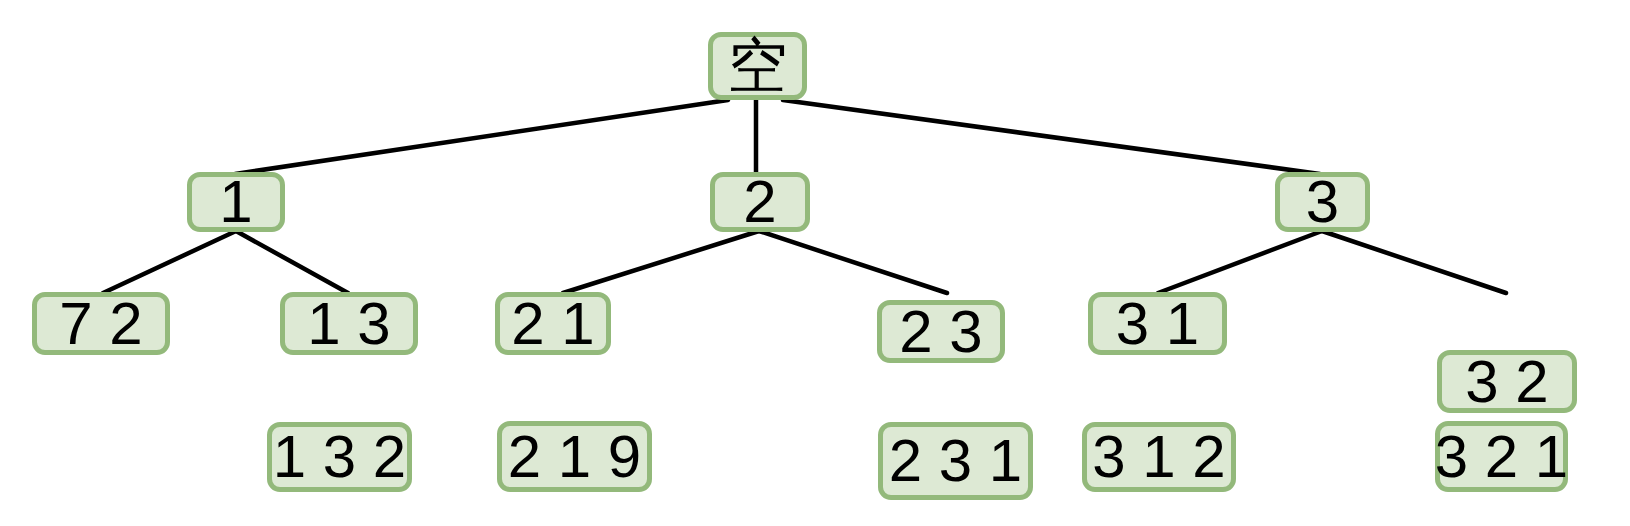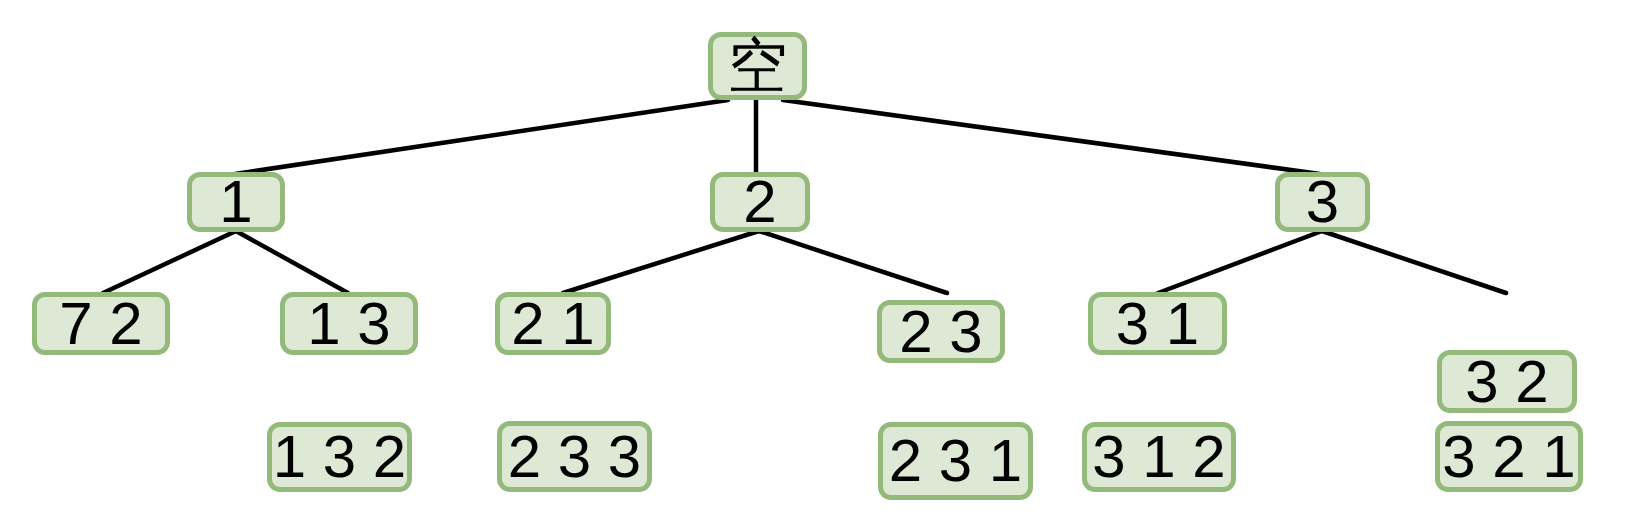--- a/index.html
+++ b/index.html
@@ -56,21 +56,21 @@
   .n-21   { left: 495px; top: 292px; width: 116px; height: 63px; }
   .n-23   { left: 877px; top: 300px; width: 128px; height: 63px; }
   .n-31   { left: 1088px;top: 292px; width: 139px; height: 63px; }
   .n-32   { left: 1437px;top: 308px; width: 140px; height: 63px; margin-top: 42px; }
   
   .n-123  { left: 15px;  top: 422px; width: 148px; height: 70px; }
   .n-132  { left: 267px; top: 422px; width: 145px; height: 70px; text-align: center; }
   .n-213  { left: 497px; top: 421px; width: 155px; height: 71px; }
   .n-231  { left: 878px; top: 422px; width: 155px; height: 78px; }
   .n-312  { left: 1082px;top: 422px; width: 154px; height: 70px; }
-  .n-321  { left: 1435px;top: 421px; width: 148px; height: 71px; }
+  .n-321  { left: 1435px;top: 421px; width: 133px; height: 71px; }
 </style>
 </head>
 <body>
 
 <div class="canvas">
 
   <svg class="edges" viewBox="0 0 1630 526" xmlns="http://www.w3.org/2000/svg">
     <line x1="728" y1="100" x2="235" y2="174"></line>
     <line x1="756" y1="98" x2="756" y2="174"></line>
     <line x1="783" y1="100" x2="1320" y2="174"></line>
@@ -89,18 +89,18 @@
   <div class="node n-3">3</div>
 
   <div class="node n-12">7 2</div>
   <div class="node n-13">1 3</div>
   <div class="node n-21">2 1</div>
   <div class="node n-23">2 3</div>
   <div class="node n-31">3 1</div>
   <div class="node n-32">3 2</div>
 
   <div class="node n-132">1 3 2</div>
-  <div class="node n-213">2 3 3</div>
+  <div class="node n-213">2 1 9</div>
   <div class="node n-231">2 3 1</div>
   <div class="node n-312">3 1 2</div>
   <div class="node n-321">3 2 1</div>
 
 </div>
 
 </body></html>

